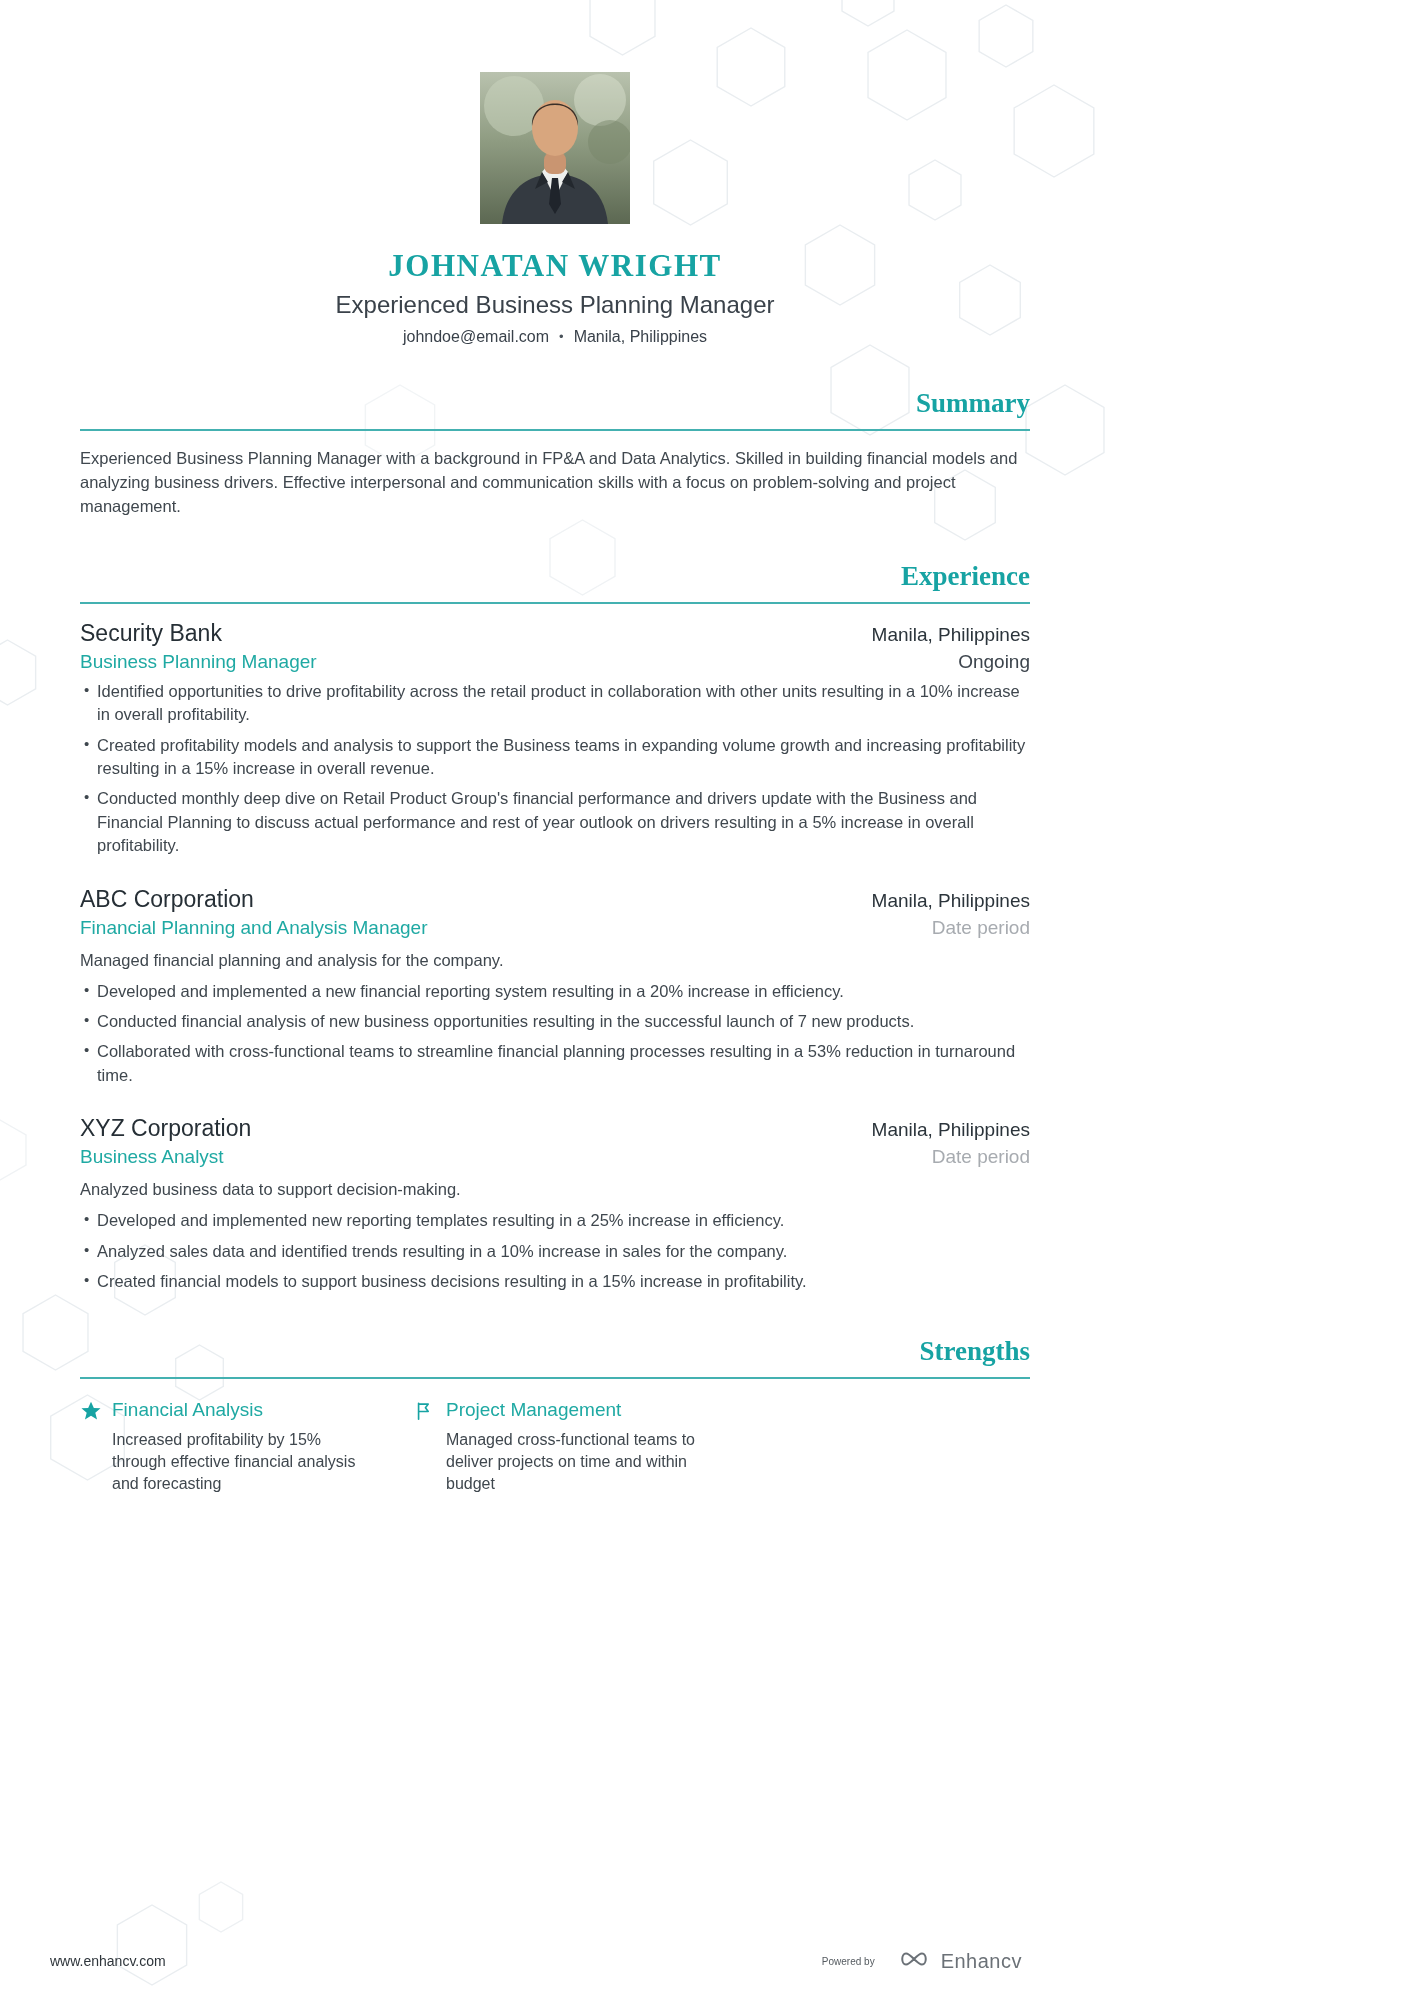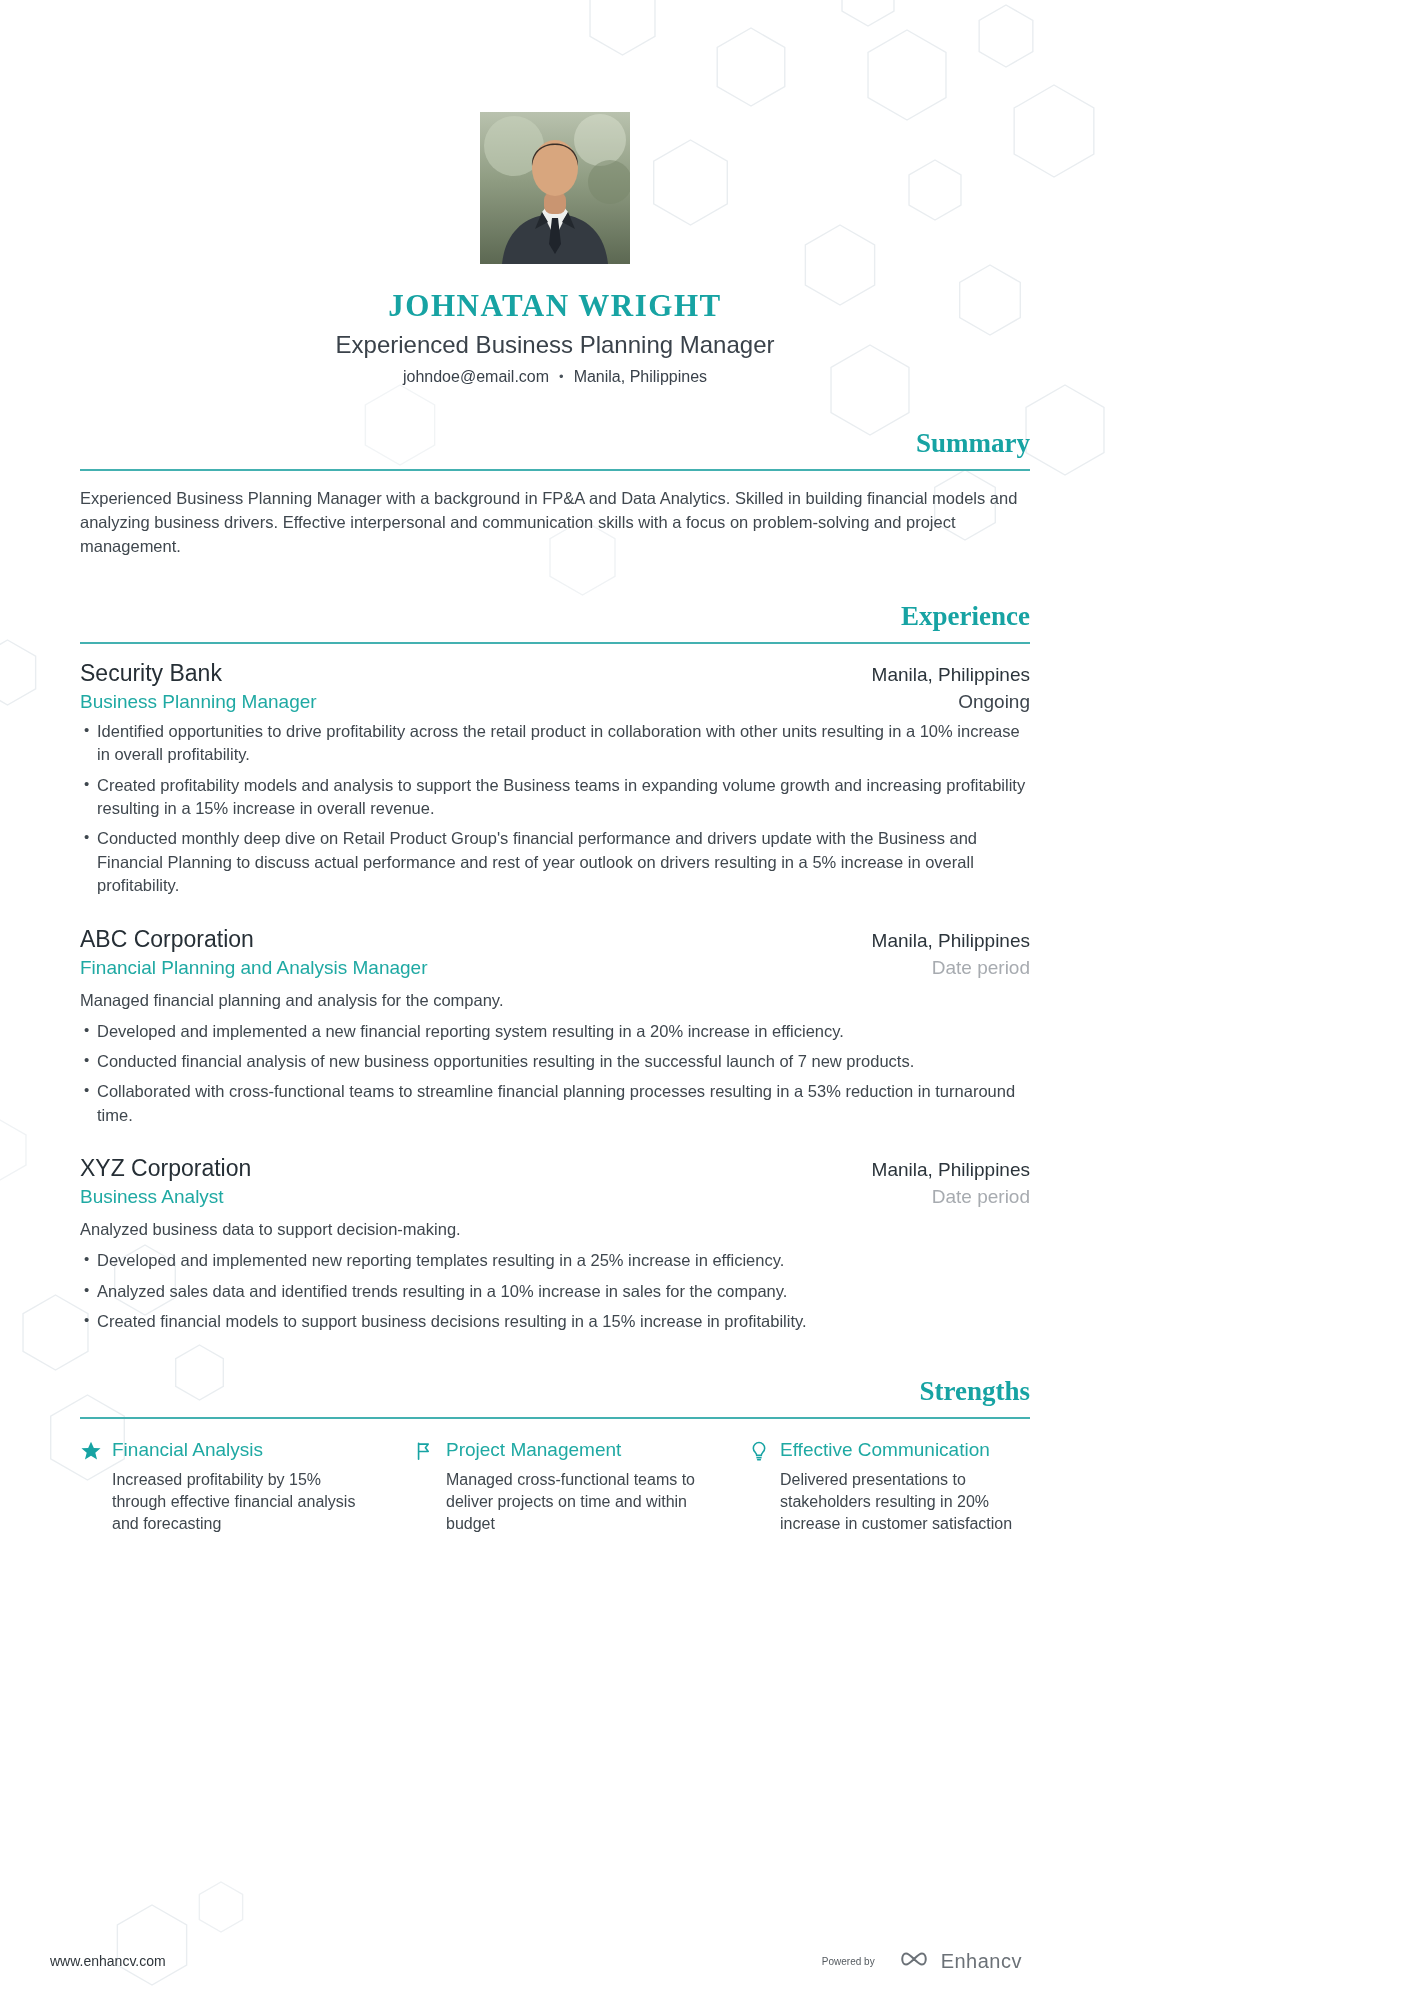--- a/index.html
+++ b/index.html
@@ -8,21 +8,21 @@
     background: #ffffff;
     position: relative;
     overflow: hidden;
     font-family: "Liberation Sans", sans-serif;
     color: #3f474e;
   }
   .hex-bg { position: absolute; inset: 0; z-index: 0; pointer-events: none; }
   .content { position: absolute; left: 80px; top: 0; width: 950px; z-index: 1; }
 
   
-  .header { text-align: center; padding-top: 112px; }
+  .header { text-align: center; padding-top: 72px; }
   .photo { width: 150px; height: 152px; margin: 0 auto; overflow: hidden; }
   .name {
     font-family: "Liberation Serif", serif;
     font-size: 31px; font-weight: 700;
     letter-spacing: 1.5px;
     color: #17a3a3;
     margin: 24px 0 0;
   }
   .cand-title { font-size: 24px; color: #3a424a; margin-top: 7px; }
   .contact { font-size: 16px; color: #39414a; margin-top: 9px; }
@@ -223,30 +223,20 @@
       <div class="strength">
         <span class="s-icon">
           <svg viewBox="0 0 24 24" width="22" height="22">
             <path d="M5 21 V3.5 M5 4.5 h10.5 l-3 4 3 4 H5" fill="none" stroke="#17a3a3" stroke-width="1.8" stroke-linejoin="round" stroke-linecap="round"></path>
           </svg>
         </span>
         <div class="s-title">Project Management</div>
         <p class="s-text">Managed cross-functional teams to deliver projects on time and within budget</p>
       </div>
 
-      <div class="strength">
-        <span class="s-icon">
-          <svg viewBox="0 0 24 24" width="22" height="22">
-            <path d="M12 2.8 a6.2 6.2 0 0 1 6.2 6.2 c0 2.4 -1.3 3.6 -2.4 4.9 c-0.8 0.9 -1.2 1.7 -1.3 2.9 h-5 c-0.1 -1.2 -0.5 -2 -1.3 -2.9 c-1.1 -1.3 -2.4 -2.5 -2.4 -4.9 A6.2 6.2 0 0 1 12 2.8 Z" fill="none" stroke="#17a3a3" stroke-width="1.7"></path>
-            <path d="M9.8 19.4 h4.4 M10.5 21.5 h3" fill="none" stroke="#17a3a3" stroke-width="1.7" stroke-linecap="round"></path>
-          </svg>
-        </span>
-        <div class="s-title">Effective Communication</div>
-        <p class="s-text">Delivered presentations to stakeholders resulting in 20% increase in customer satisfaction</p>
-      </div>
 
     </div>
   </section>
 </main>
 
 <div class="footer-left">www.enhancv.com</div>
 <div class="footer-right">
   <span class="powered">Powered by</span>
   <span class="logo">
     <svg viewBox="0 0 34 20" width="34" height="20">

